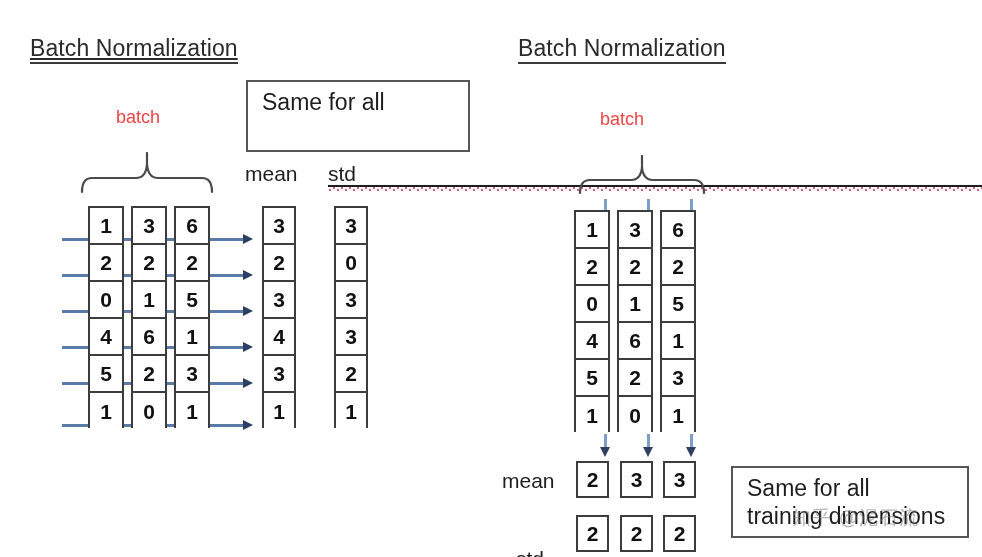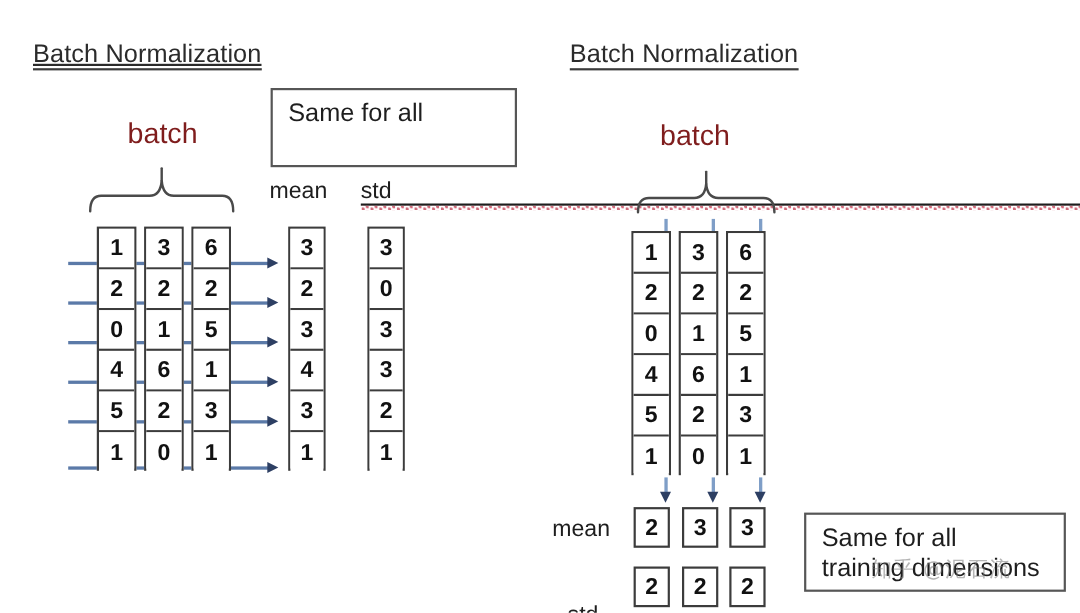--- a/index.html
+++ b/index.html
@@ -26,22 +26,22 @@
     letter-spacing: .1px;
     color: #2b2b2b;
     white-space: nowrap;
     border-bottom: 2px solid #3a3a3a;
     padding-bottom: 2px;
     line-height: 1.05;
   }
 
   
   .label {
-    font-size: 26px;
-    color: #7f1d1d;
+    font-size: 18px;
+    color: #ef4444;
     white-space: nowrap;
     line-height: 1;
     text-align: center;
   }
   .label-small {
     font-size: 21px;
     color: #1e1e1e;
     white-space: nowrap;
     line-height: 1;
   }

